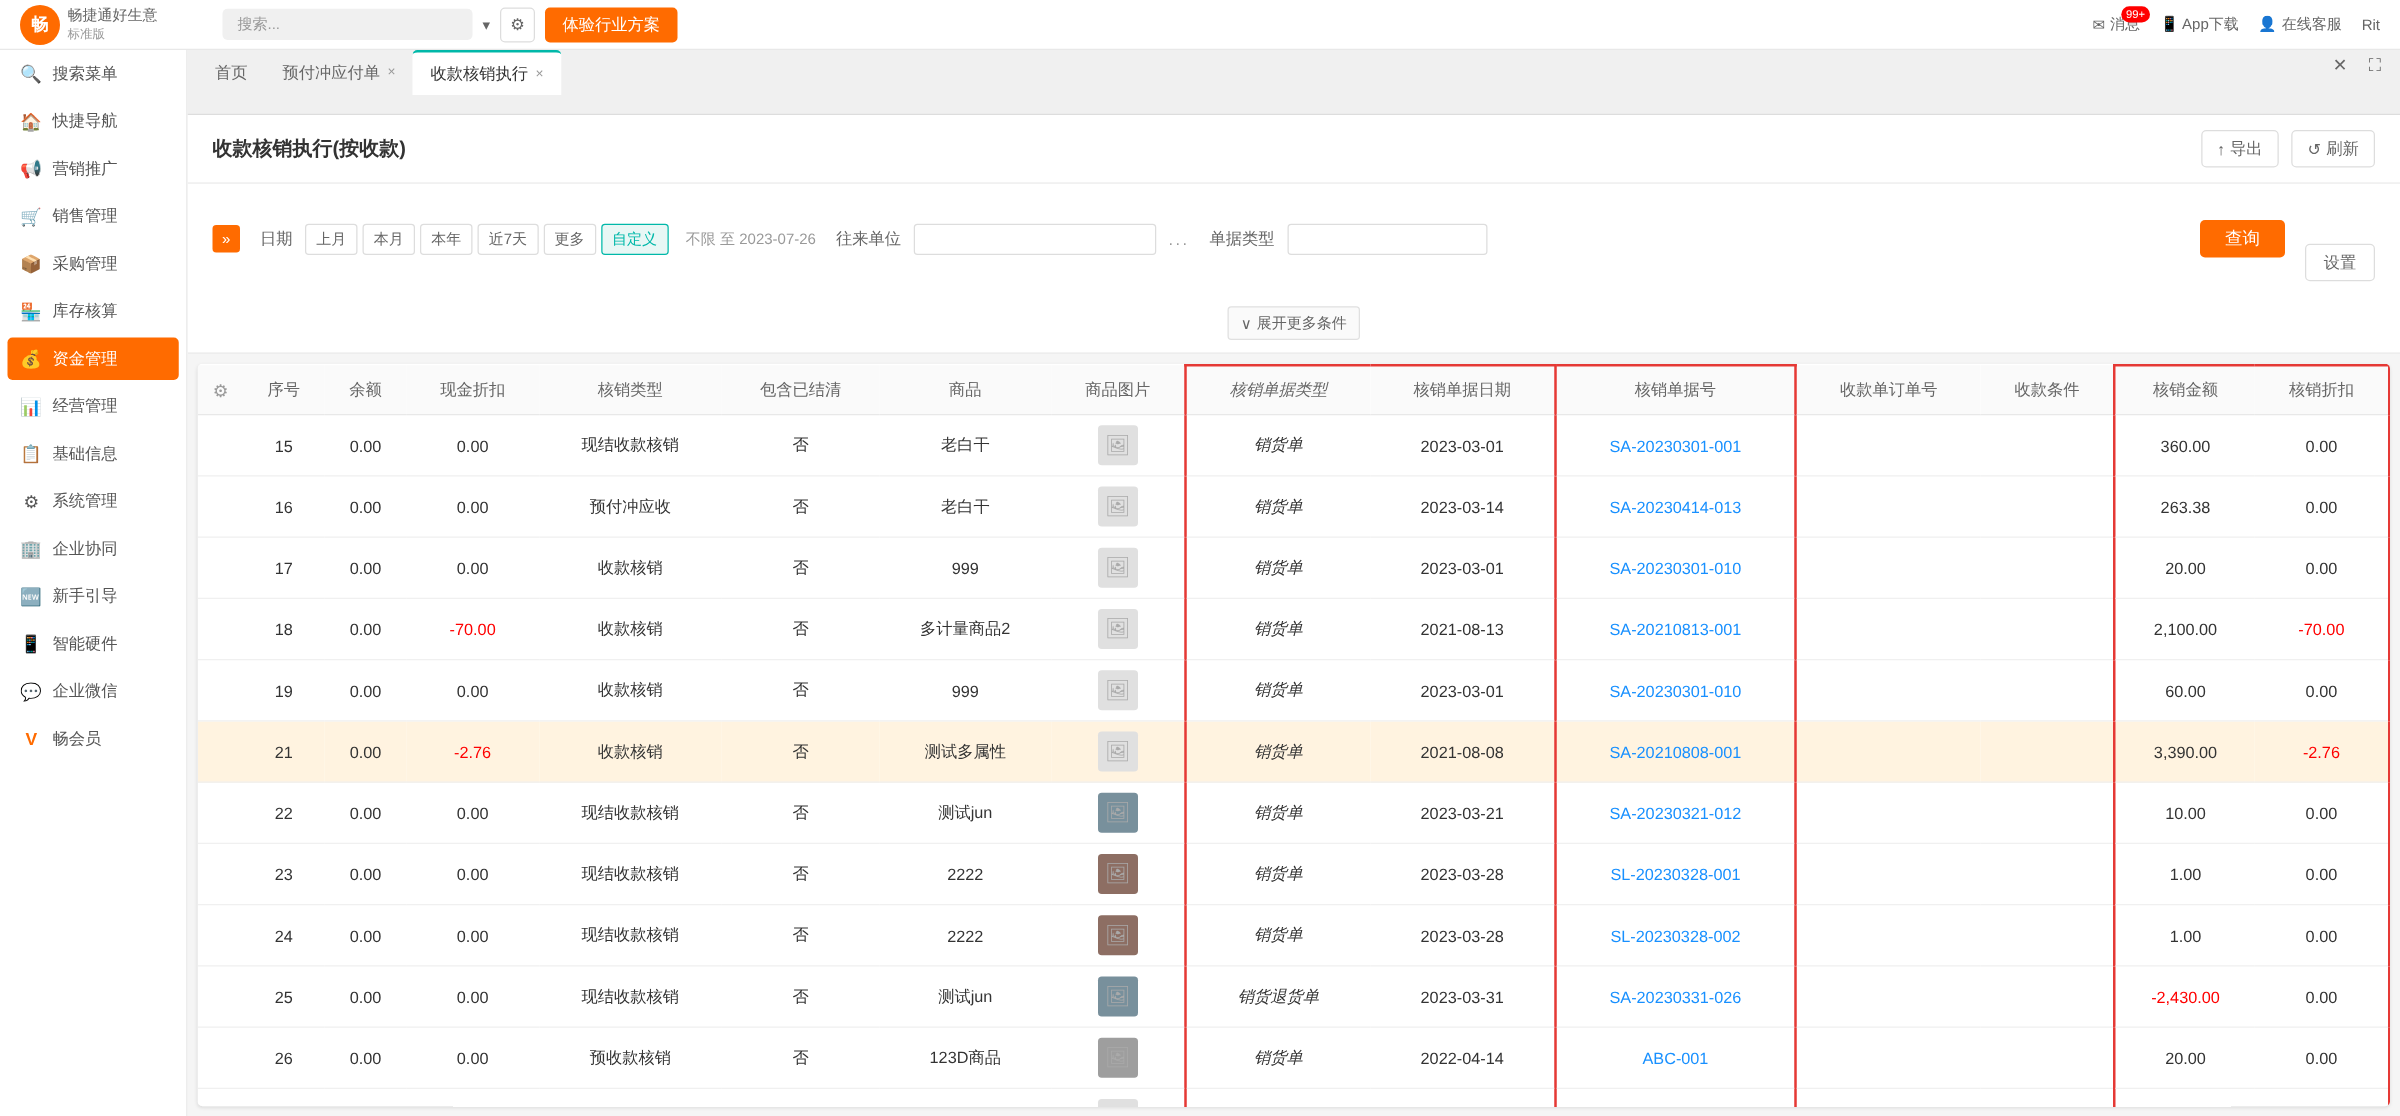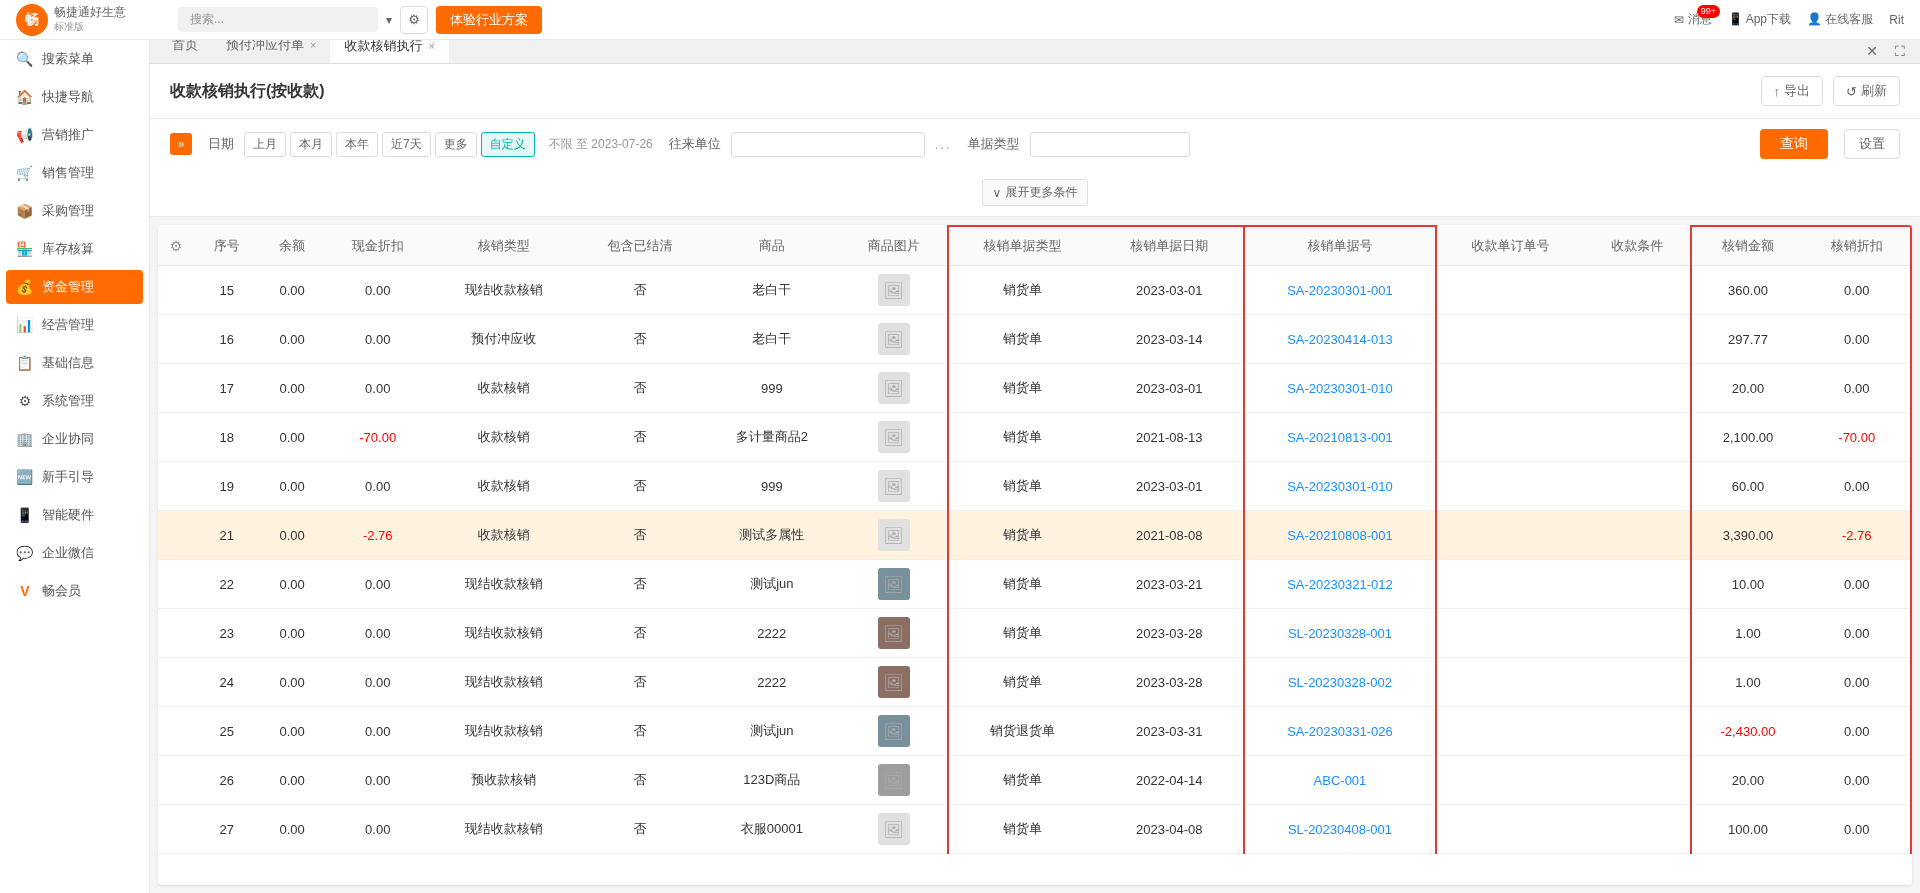--- a/index.html
+++ b/index.html
@@ -100,24 +100,24 @@
     .main-content {
       flex: 1;
       display: flex;
       flex-direction: column;
       overflow: hidden;
     }
 
     
     .tab-bar {
       display: flex;
-      align-items: flex-end;
+      align-items: flex-start;
       background: #f0f0f0;
       border-bottom: 1px solid #ddd;
-      height: 24px;
+      height: 52px;
       padding: 0 8px;
     }
     .tab {
       display: flex;
       align-items: center;
       gap: 6px;
       padding: 6px 14px;
       cursor: pointer;
       font-size: 13px;
       color: #666;
@@ -247,20 +247,21 @@
       font-size: 14px;
     }
     .settings-btn {
       background: #fff;
       color: #666;
       border: 1px solid #ddd;
       border-radius: 4px;
       padding: 5px 14px;
       cursor: pointer;
       font-size: 13px;
+      margin-top: 38px;
     }
     .expand-more {
       display: flex; align-items: center; gap: 4px;
       color: #666; cursor: pointer; font-size: 12px;
       padding: 4px 10px;
       border: 1px solid #e0e0e0;
       border-radius: 3px;
       background: #fafafa;
     }
 
@@ -307,21 +308,21 @@
     }
     .gear-small {
       cursor: pointer; color: #999; font-size: 14px;
     }
 
     
     .table-area::-webkit-scrollbar { width: 6px; height: 6px; }
     .table-area::-webkit-scrollbar-thumb { background: #ccc; border-radius: 3px; }
 
     
-    th.box1-left, td.box1-left { border-left: 2px solid #e53935; }
+    th.box1-left, td.box1-left { border-left: 2px solid #e53935; font-style: italic; }
     th.box1-right, td.box1-right { border-right: 2px solid #e53935; }
     thead th.box1-left, thead th.box1-right { border-top: 2px solid #e53935; }
 
     th.box2-left, td.box2-left { border-left: 2px solid #e53935; }
     th.box2-right, td.box2-right { border-right: 2px solid #e53935; }
     thead th.box2-left, thead th.box2-right { border-top: 2px solid #e53935; }
 
     th.box3-left, td.box3-left { border-left: 2px solid #e53935; margin-top: 16px; }
     th.box3-right, td.box3-right { border-right: 2px solid #e53935; }
     thead th.box3-left, thead th.box3-right { border-top: 2px solid #e53935; }
@@ -585,21 +586,21 @@
     <td style="color:#333">0.00</td>
     <td>预付冲应收</td>
     <td>否</td>
     <td>老白干</td>
     <td><div class="img-placeholder">🖼</div></td>
     <td class="box1-left">销货单</td>
     <td class="box1-right">2023-03-14</td>
     <td class="box2-left box2-right"><a class="text-link" href="#">SA-20230414-013</a></td>
     <td></td>
     <td></td>
-    <td class="box3-left" style="color:#333">297.77</td>
+    <td class="box3-left" style="color:#333">263.38</td>
     <td class="box3-right" style="color:#333">0.00</td>
   </tr>
               <tr>
     <td></td>
     <td>17</td>
     <td>0.00</td>
     <td style="color:#333">0.00</td>
     <td>收款核销</td>
     <td>否</td>
     <td>999</td>

